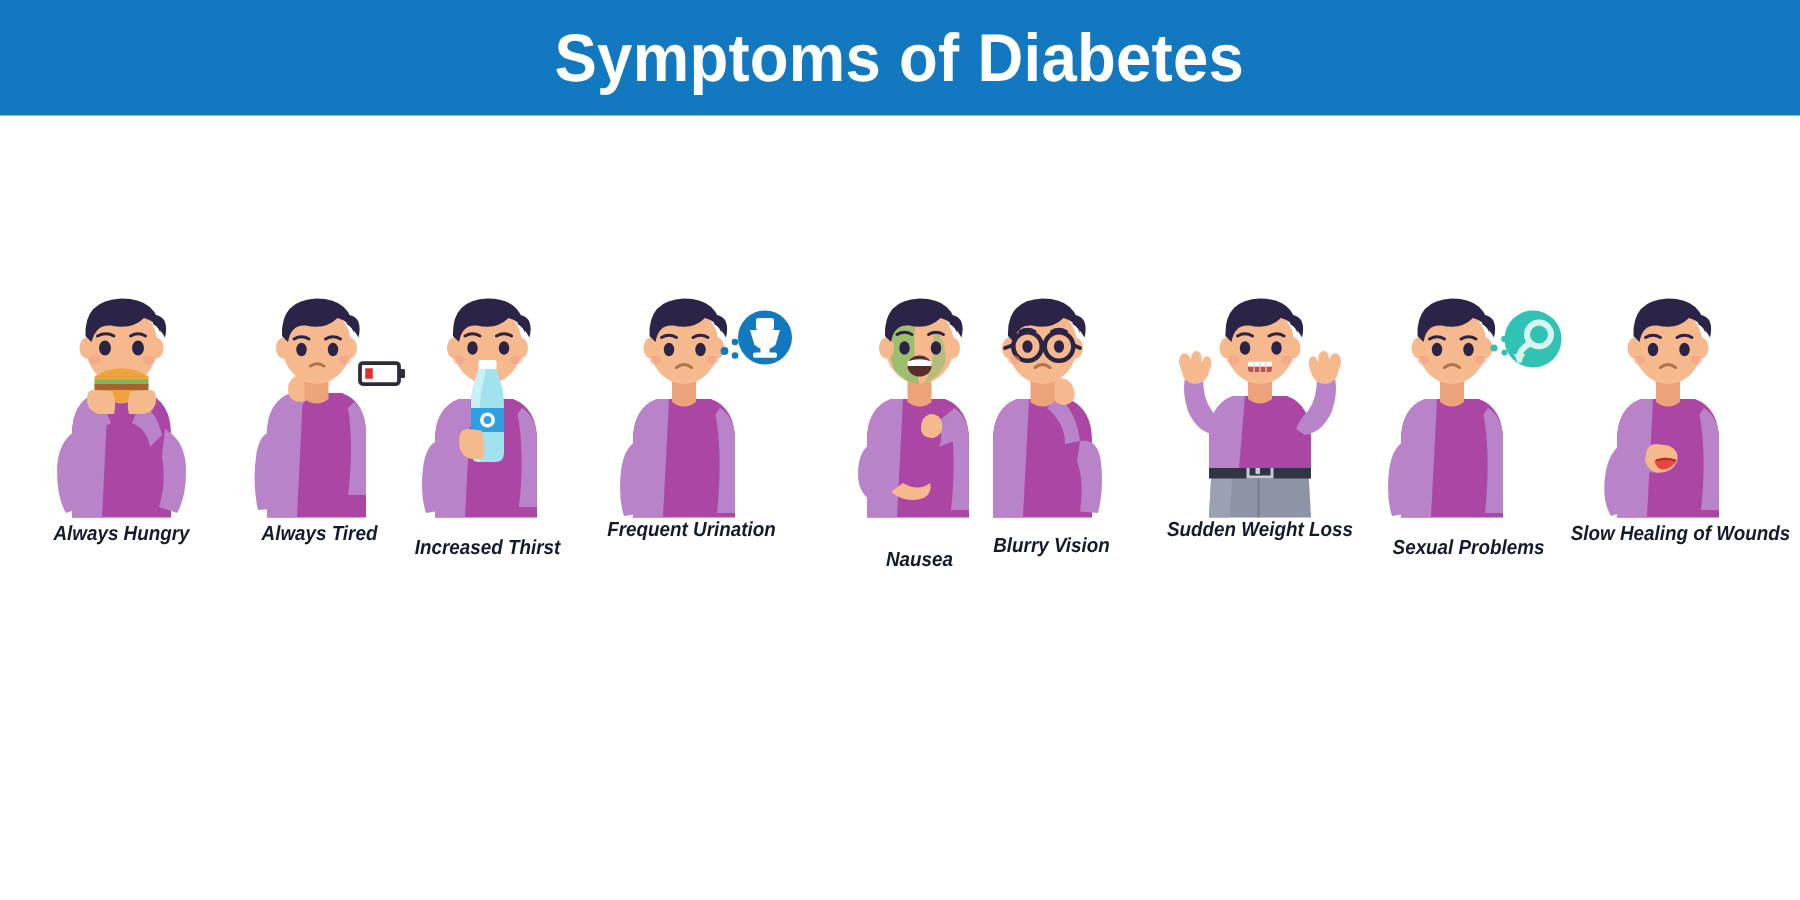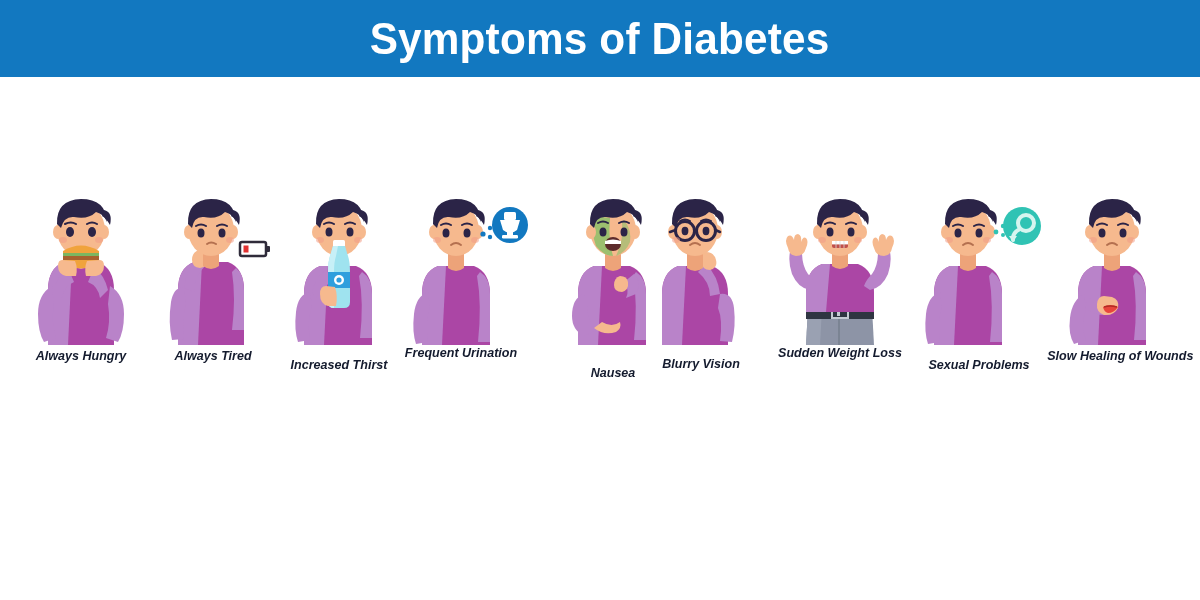--- a/index.html
+++ b/index.html
@@ -163,21 +163,21 @@
           <g>
             <rect x="86" y="52" width="26" height="14" rx="2" fill="none" stroke="#2f2b3a" stroke-width="2.5"></rect>
             <rect x="112" y="56" width="4" height="6" rx="1" fill="#2f2b3a"></rect>
             <rect x="89.5" y="55.5" width="5" height="7" fill="#e03131"></rect>
           </g>
         </svg>
       </div>
       <div class="symptom-label" style="top: 158px; color: rgb(20, 27, 46);">Always Tired</div>
     </div>
 
-    <div class="symptom-item" id="item-2" style="left: 276px; width: 126px;">
+    <div class="symptom-item" id="item-2" style="left: 262px; width: 126px;">
       <div class="figure-box">
         <svg viewBox="0 0 126 155" width="126" height="155">
           <path d="M28 104 Q28 82 44 76 L80 76 Q96 82 96 104 L96 155 L28 155 Z" fill="#ab46a5"></path>
           <path d="M28 104 Q28 82 44 76 L52 76 L48 155 L28 155 Z" fill="#b983c9"></path>
           <path d="M86 82 Q96 88 96 104 L96 148 L84 148 Q88 112 83 86 Z" fill="#b983c9"></path>
 
           <path d="M34 102 Q22 104 20 122 Q18 140 22 152 L34 150 Q31 130 36 116 Z" fill="#b983c9"></path>
           <path d="M36 104 Q38 88 50 80 L58 90 Q46 96 45 110 Z" fill="#b983c9"></path>
 
           <path d="M55 58 L71 58 L71 78 Q63 84 55 78 Z" fill="#eda379"></path>

